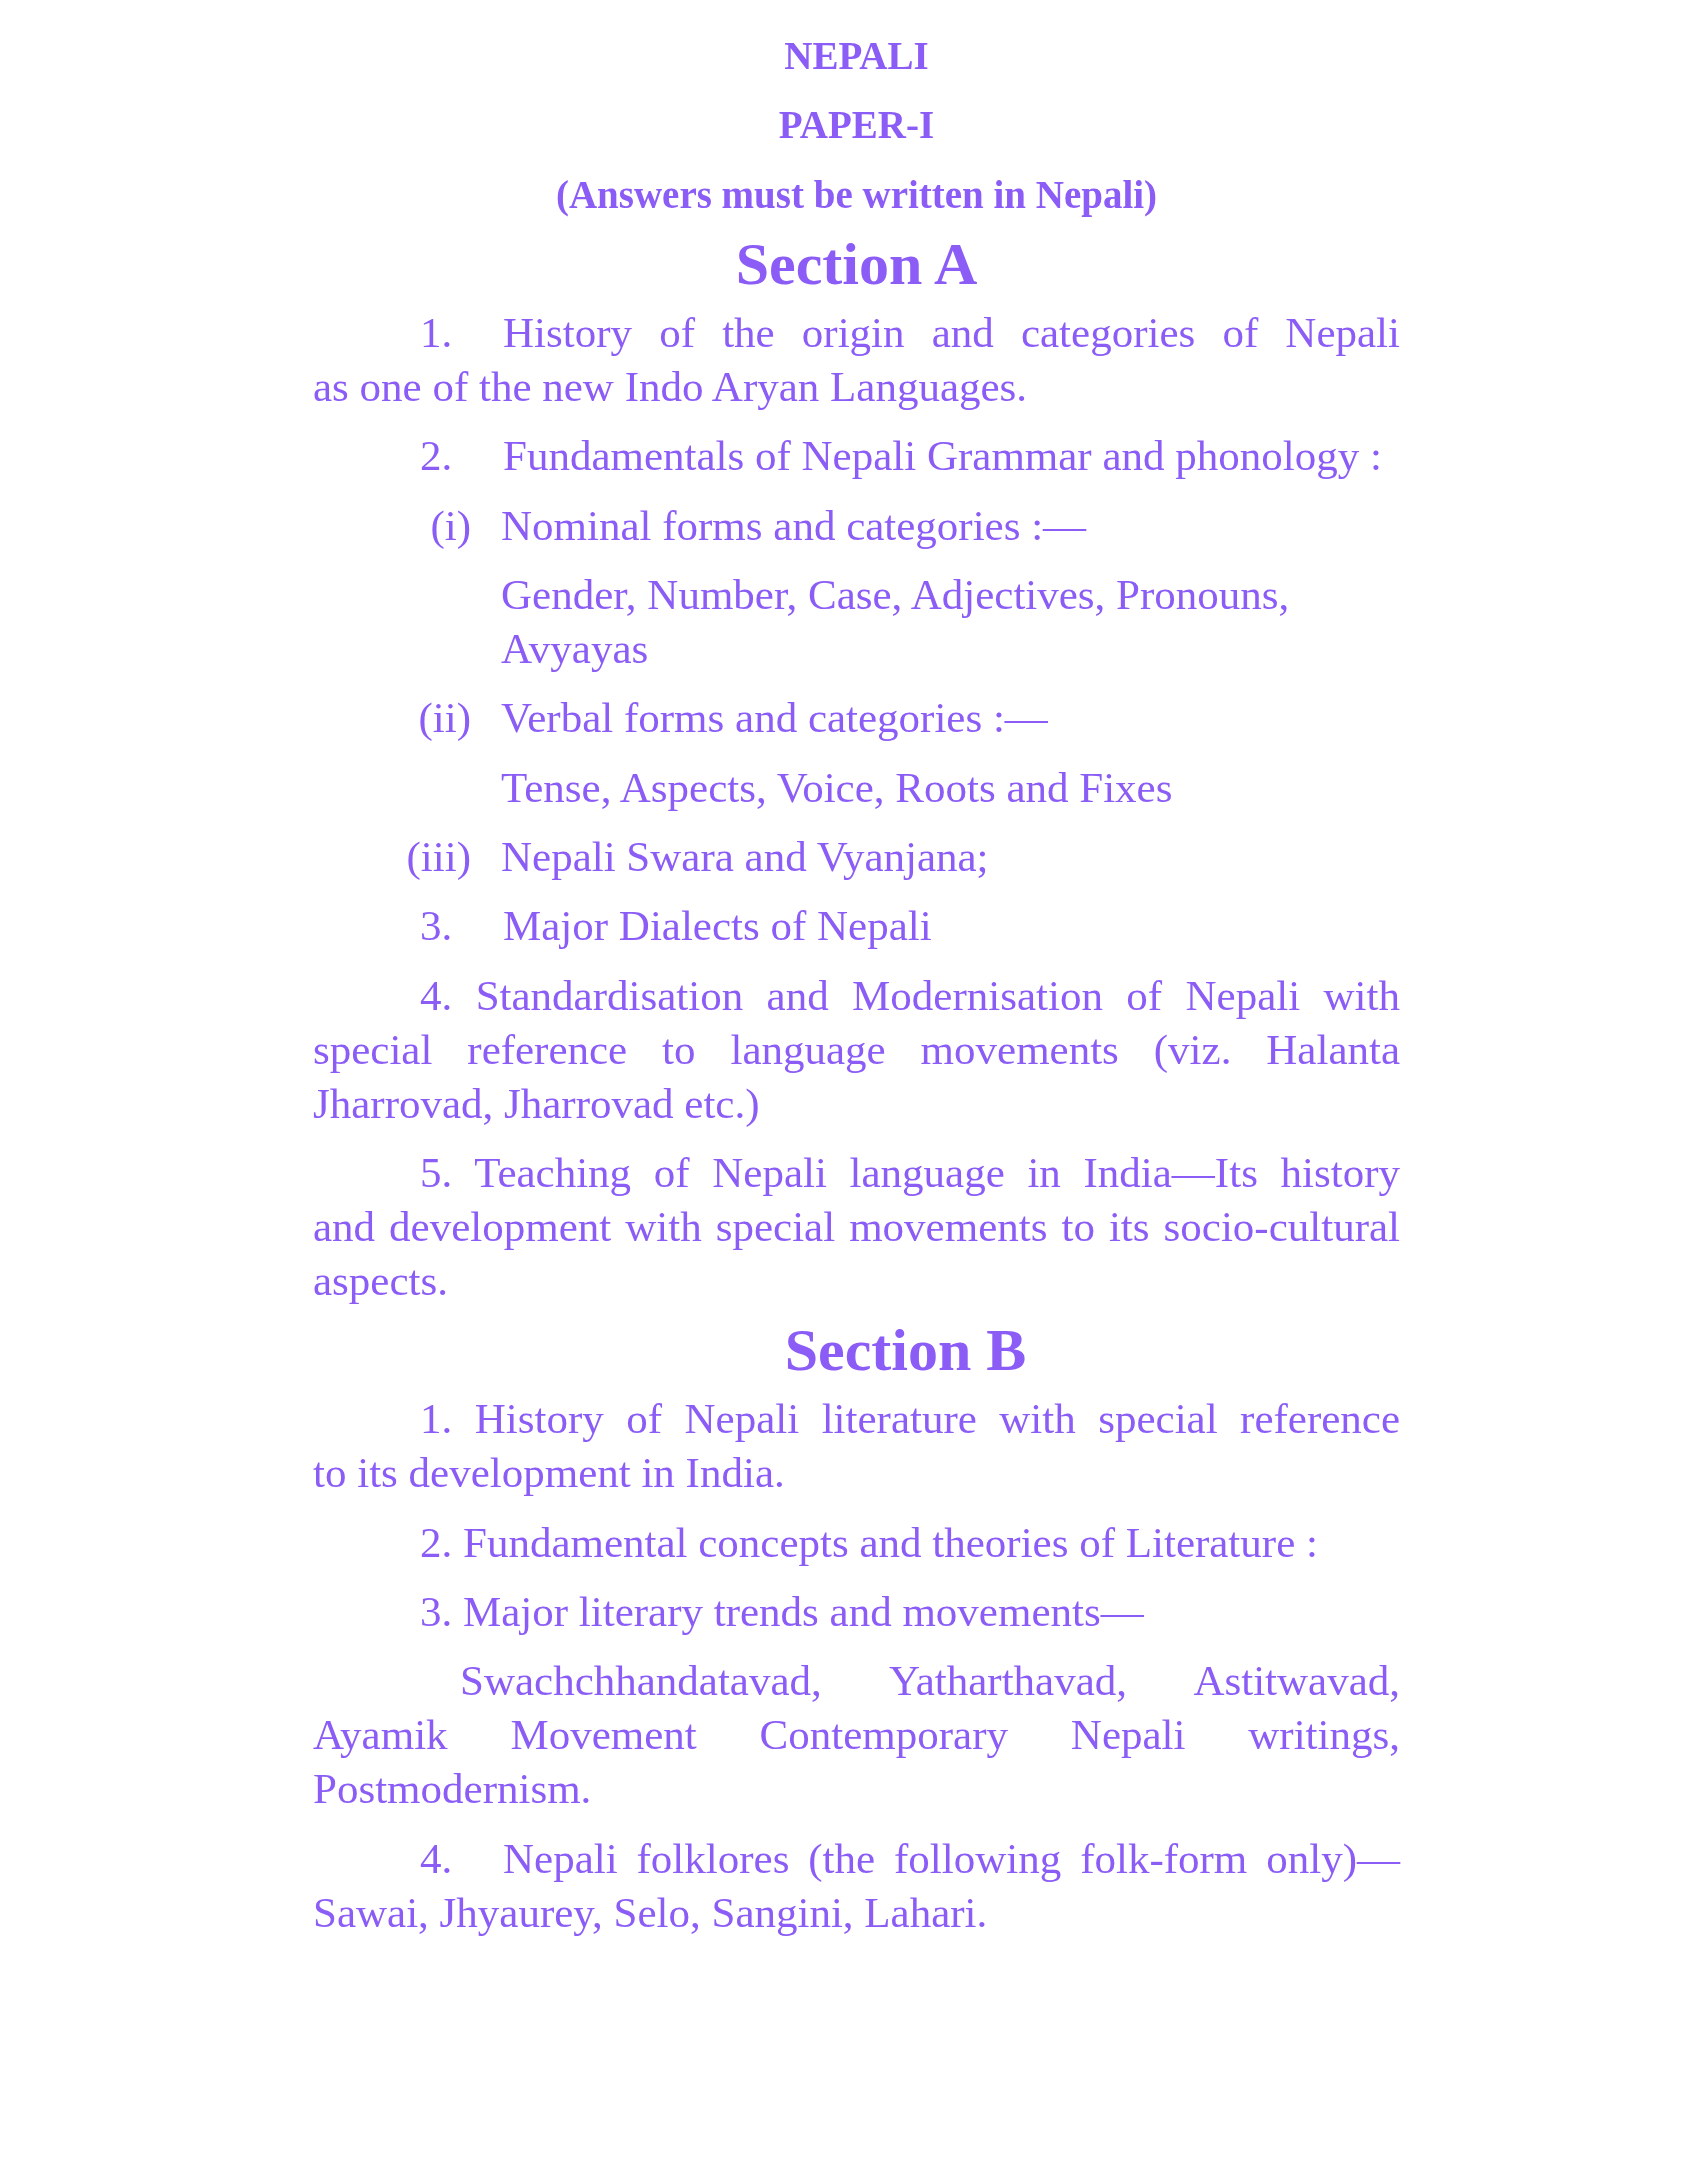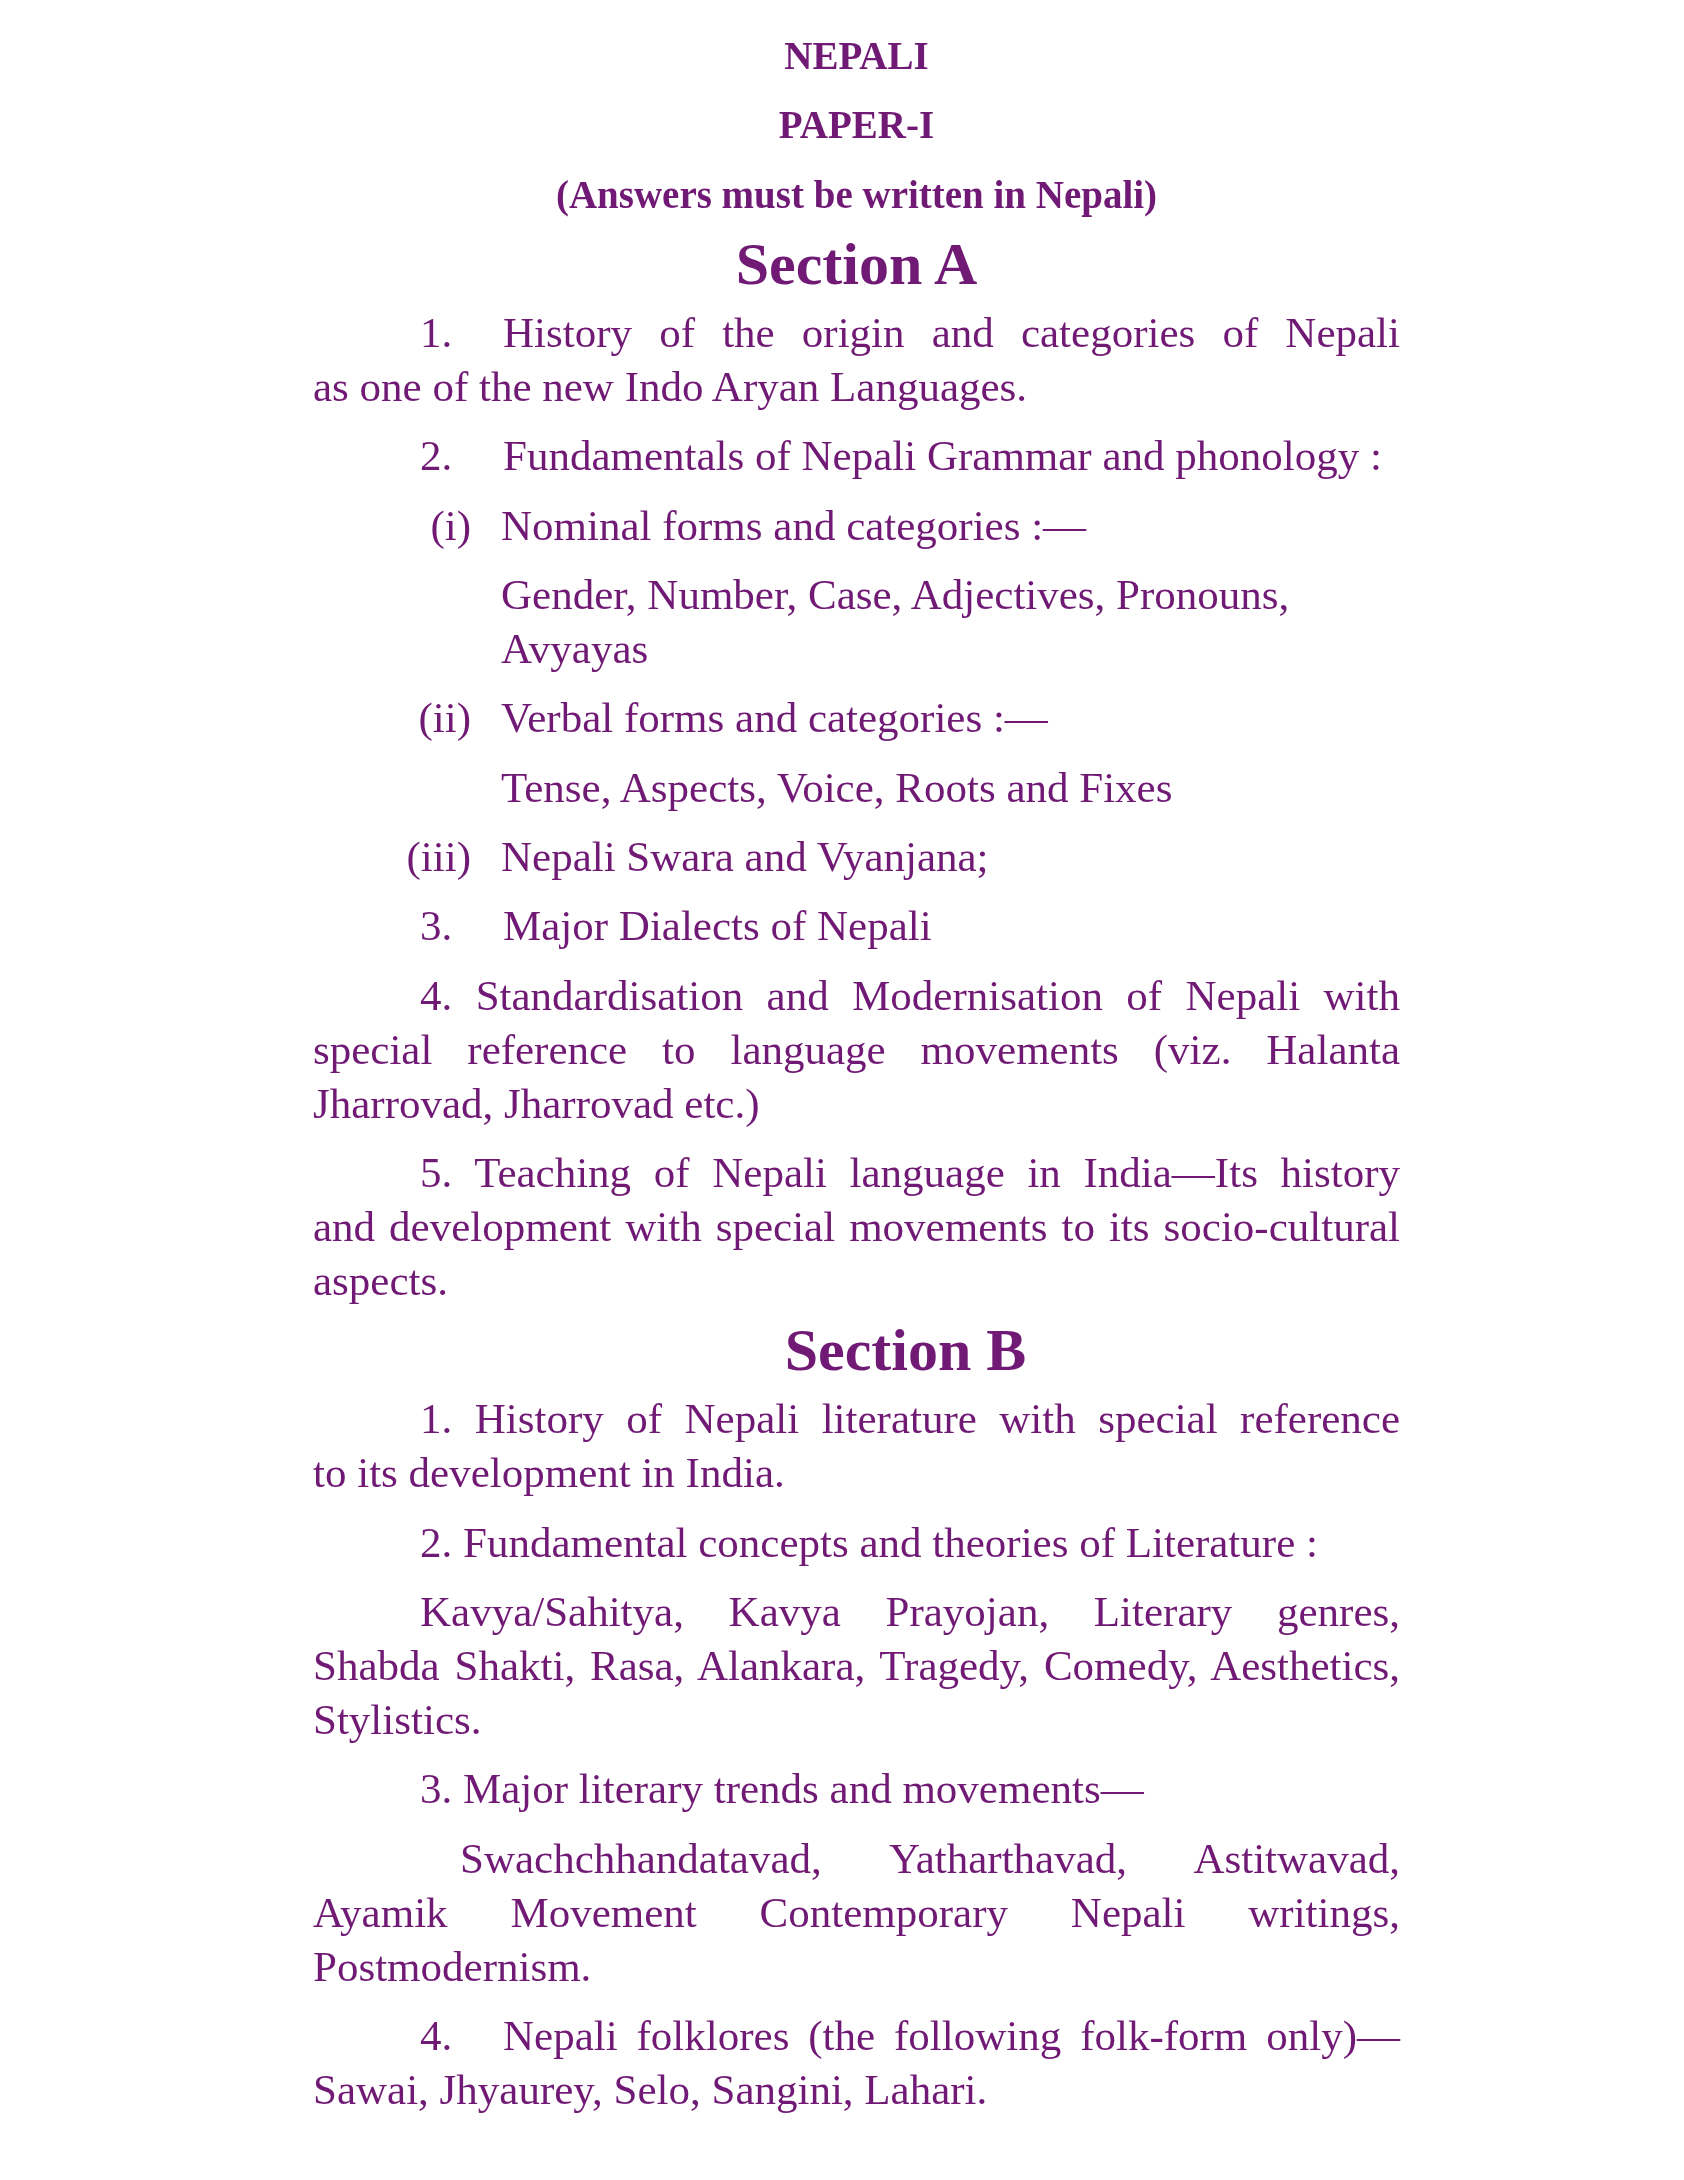--- a/index.html
+++ b/index.html
@@ -6,21 +6,21 @@
     margin: 0;
     padding: 0;
     background: #ffffff;
   }
   .page {
     position: relative;
     width: 1685px;
     height: 2181px;
     box-sizing: border-box;
     background: #ffffff;
-    color: #701a75;
+    color: #8b5cf6;
     font-family: "Liberation Serif", "DejaVu Serif", serif;
     font-size: 43px;
     line-height: 54px;
     padding: 29px 285px 0 313px;
     overflow: hidden;
   }
   .block { margin: 0 0 15.3px 0; }
   .heading {
     text-align: center;
     font-weight: bold;
@@ -115,25 +115,20 @@
 
   <div class="block">
     <div class="line jline find"><span>1.</span> <span>History of Nepali  literature with special reference</span></div>
     <div class="line lline">to its development in India.</div>
   </div>
 
   <div class="block">
     <div class="line lline find"><span>2.</span> <span>Fundamental concepts and theories of Literature :</span></div>
   </div>
 
-  <div class="block">
-    <div class="line jline find">Kavya/Sahitya, Kavya Prayojan, Literary genres,</div>
-    <div class="line jline">Shabda Shakti, Rasa, Alankara, Tragedy, Comedy, Aesthetics,</div>
-    <div class="line lline">Stylistics.</div>
-  </div>
 
   <div class="block">
     <div class="line lline find"><span>3.</span> <span>Major literary trends and movements—</span></div>
   </div>
 
   <div class="block">
     <div class="line jline find-deep">Swachchhandatavad, Yatharthavad, Astitwavad,</div>
     <div class="line jline">Ayamik Movement Contemporary Nepali writings,</div>
     <div class="line lline">Postmodernism.</div>
   </div>

